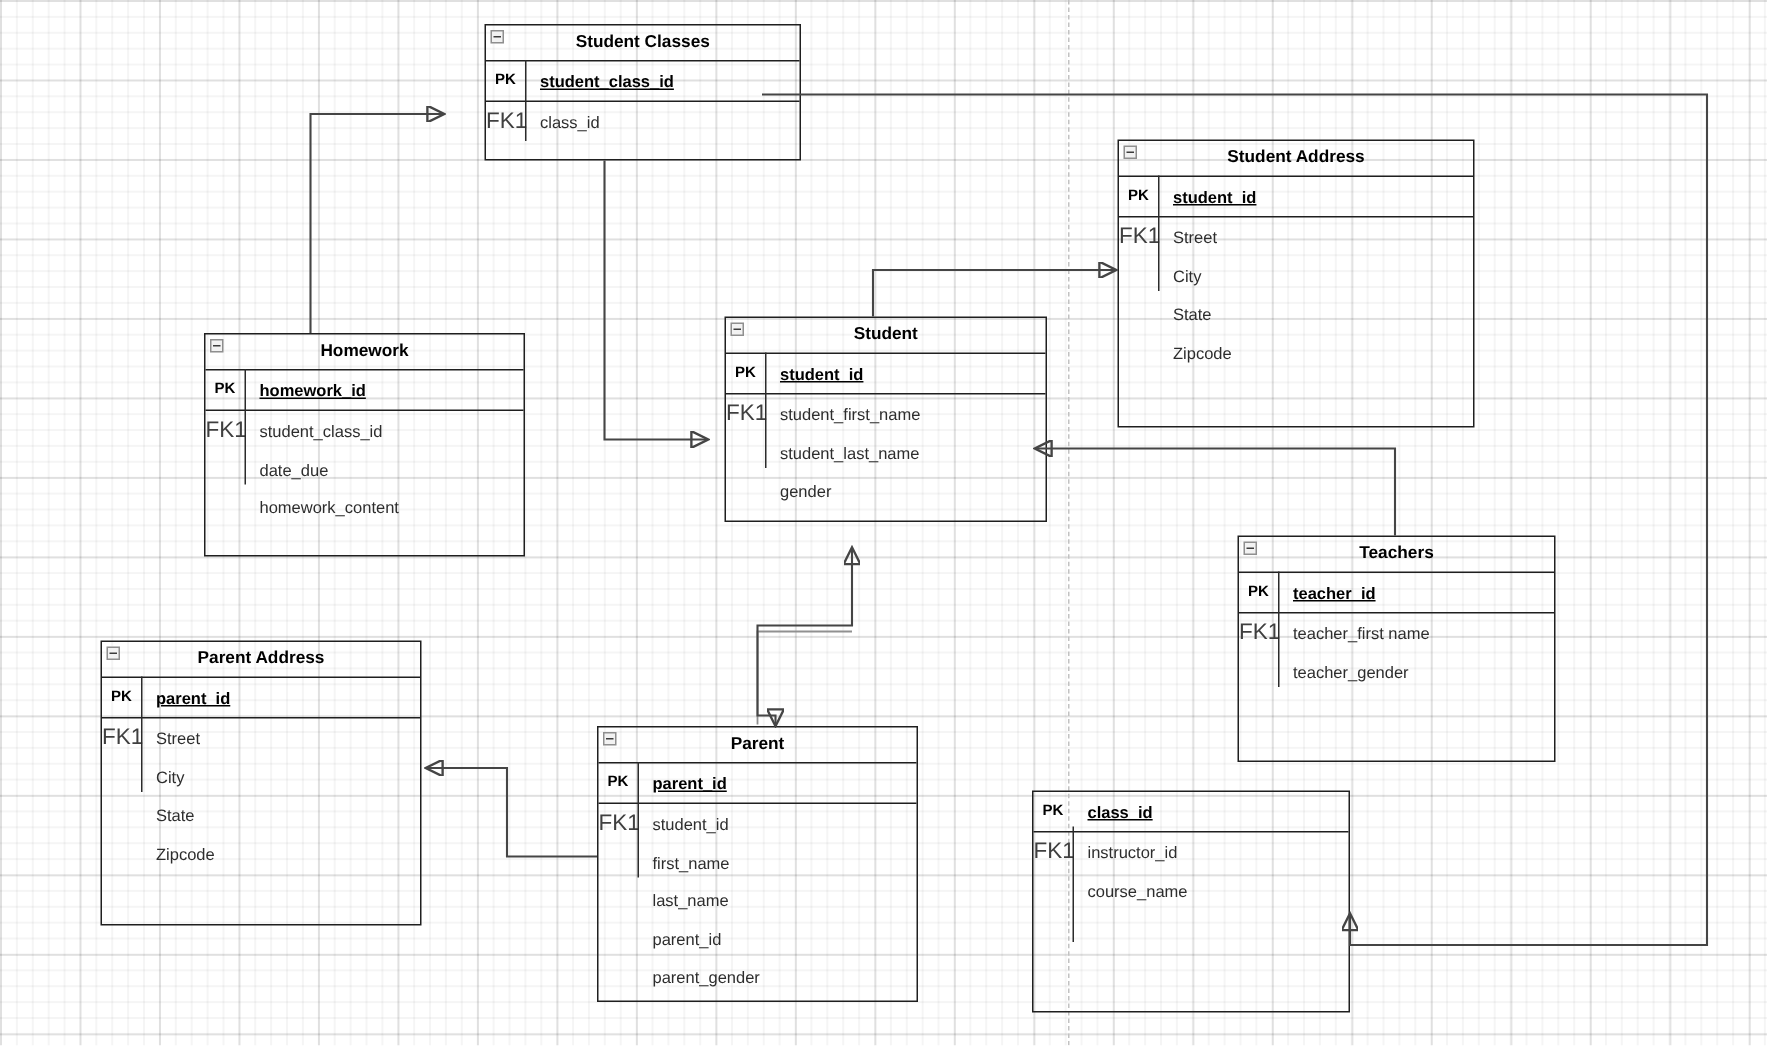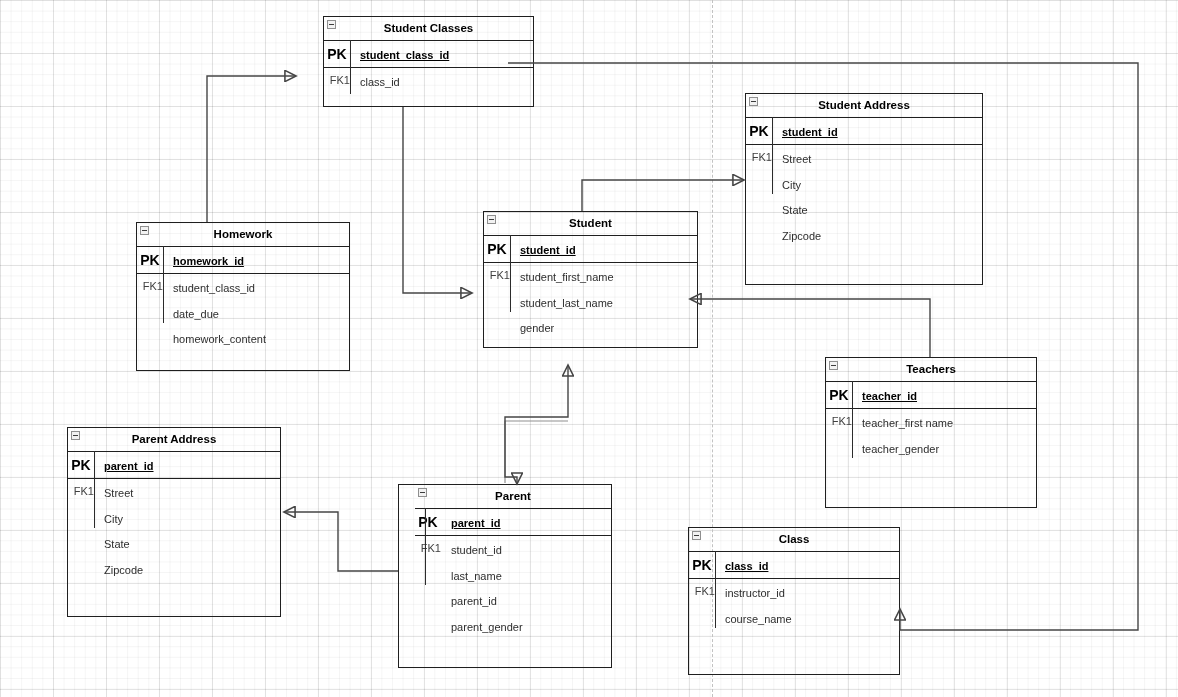--- a/index.html
+++ b/index.html
@@ -42,45 +42,45 @@
   }
   .collapse:before{
     content:"";position:absolute;left:1px;right:1px;top:3px;height:1px;background:#3c3c3c;
   }
   .pkrow{
     position:relative;height:26px;line-height:26px;
     border-bottom:1px solid #1f1f1f;
   }
   .pklabel{
     position:absolute;left:0;top:0;width:26px;text-align:center;
-    font-size:14px;font-weight:bold;color:#000;
+    font-size:10px;font-weight:bold;color:#000;
   }
   .pkfield{
     margin-left:36px;font-size:11px;font-weight:bold;color:#000;
     text-decoration:underline;
   }
   .tbody{position:relative;}
   .trow{position:relative;height:25.5px;line-height:25.5px;}
   .tlabel{
     position:absolute;left:0;top:0;width:26px;text-align:right;
-    font-size:11px;color:#3f3f3f;
+    font-size:15px;color:#3f3f3f;
   }
   .tfield{margin-left:36px;font-size:11px;color:#2d2d2d;}
   .colsep{
     position:absolute;left:26px;top:23px;width:1px;height:77px;background:#2b2b2b;
   }
   
   .t-student-classes{left:297px;top:16px;width:211px;height:91px;margin-left:26px;}
   .t-student-classes .colsep{height:54px;}
   .t-student-address{left:745px;top:93px;width:238px;height:192px;}
   .t-homework{left:101px;top:222px;width:214px;height:149px;margin-left:35px;}
   .t-student{left:483px;top:211px;width:215px;height:137px;}
   .t-teachers{left:825px;top:357px;width:212px;height:151px;}
   .t-parent-address{left:67px;top:427px;width:214px;height:190px;}
-  .t-parent{left:398px;top:484px;width:214px;height:184px;padding-left:16px;}
+  .t-parent{left:398px;top:484px;width:214px;height:184px;}
   .t-class{left:688px;top:527px;width:212px;height:148px;}
   
   .wires{position:absolute;left:0;top:0;z-index:3;pointer-events:none;}
   .wires path{fill:none;stroke:#454545;stroke-width:1.4;}
   .wires path.ghost{stroke:#909090;stroke-width:1.2;}
 </style>
 </head>
 <body>
 
 <div class="canvas">
@@ -236,37 +236,36 @@
     <div class="pkrow">
       <span class="pklabel">PK</span>
       <span class="pkfield">parent_id</span>
     </div>
     <div class="tbody">
       <div class="trow">
         <span class="tlabel">FK1</span>
         <span class="tfield">student_id</span>
       </div>
       <div class="trow">
+        <span class="tfield">first_name</span>
+      </div>
+      <div class="trow">
         <span class="tfield">last_name</span>
       </div>
       <div class="trow">
         <span class="tfield">parent_id</span>
       </div>
       <div class="trow">
         <span class="tfield">parent_gender</span>
       </div>
     </div>
     <div class="colsep"></div>
   </div>
 
   <div class="etable t-class">
-    <div class="ehead">
-      <span class="collapse"></span>
-      <span class="title">Class</span>
-    </div>
     <div class="pkrow">
       <span class="pklabel">PK</span>
       <span class="pkfield">class_id</span>
     </div>
     <div class="tbody">
       <div class="trow">
         <span class="tlabel">FK1</span>
         <span class="tfield">instructor_id</span>
       </div>
       <div class="trow">

